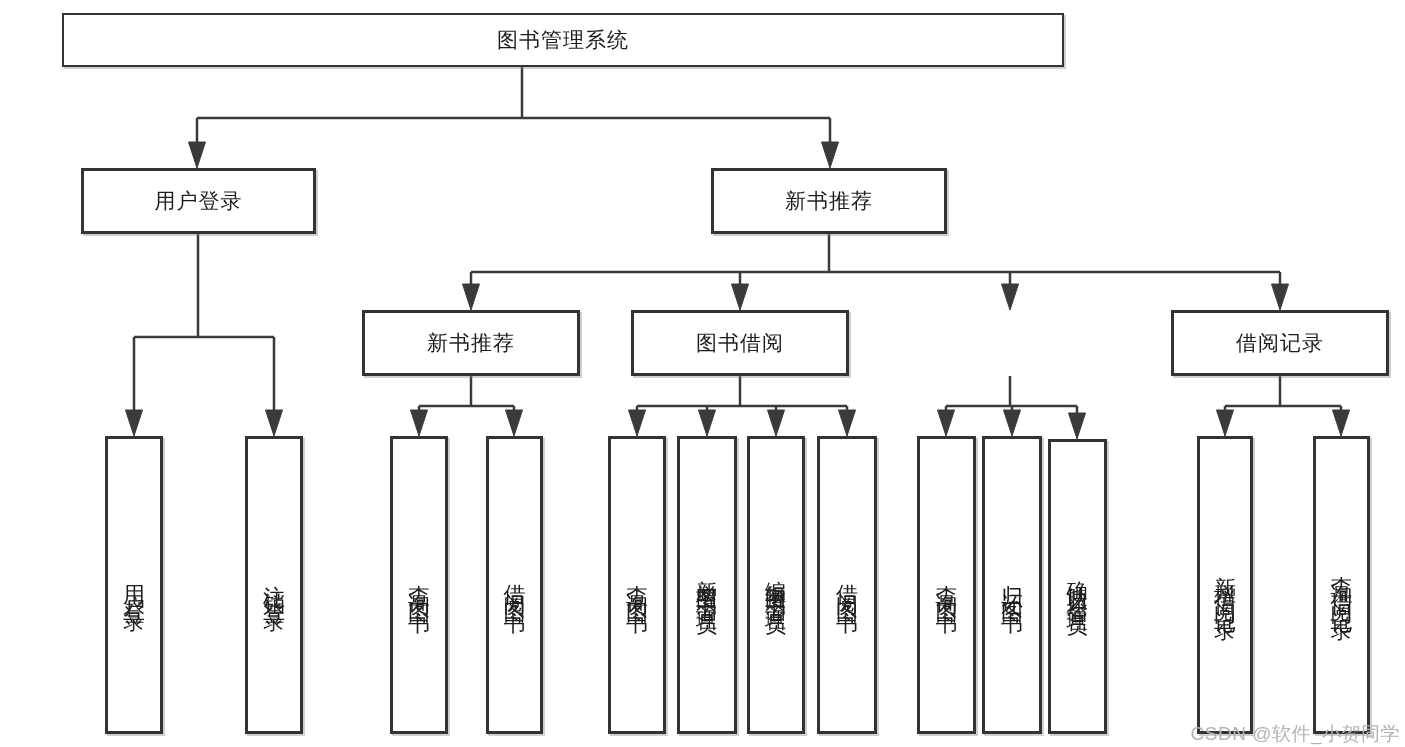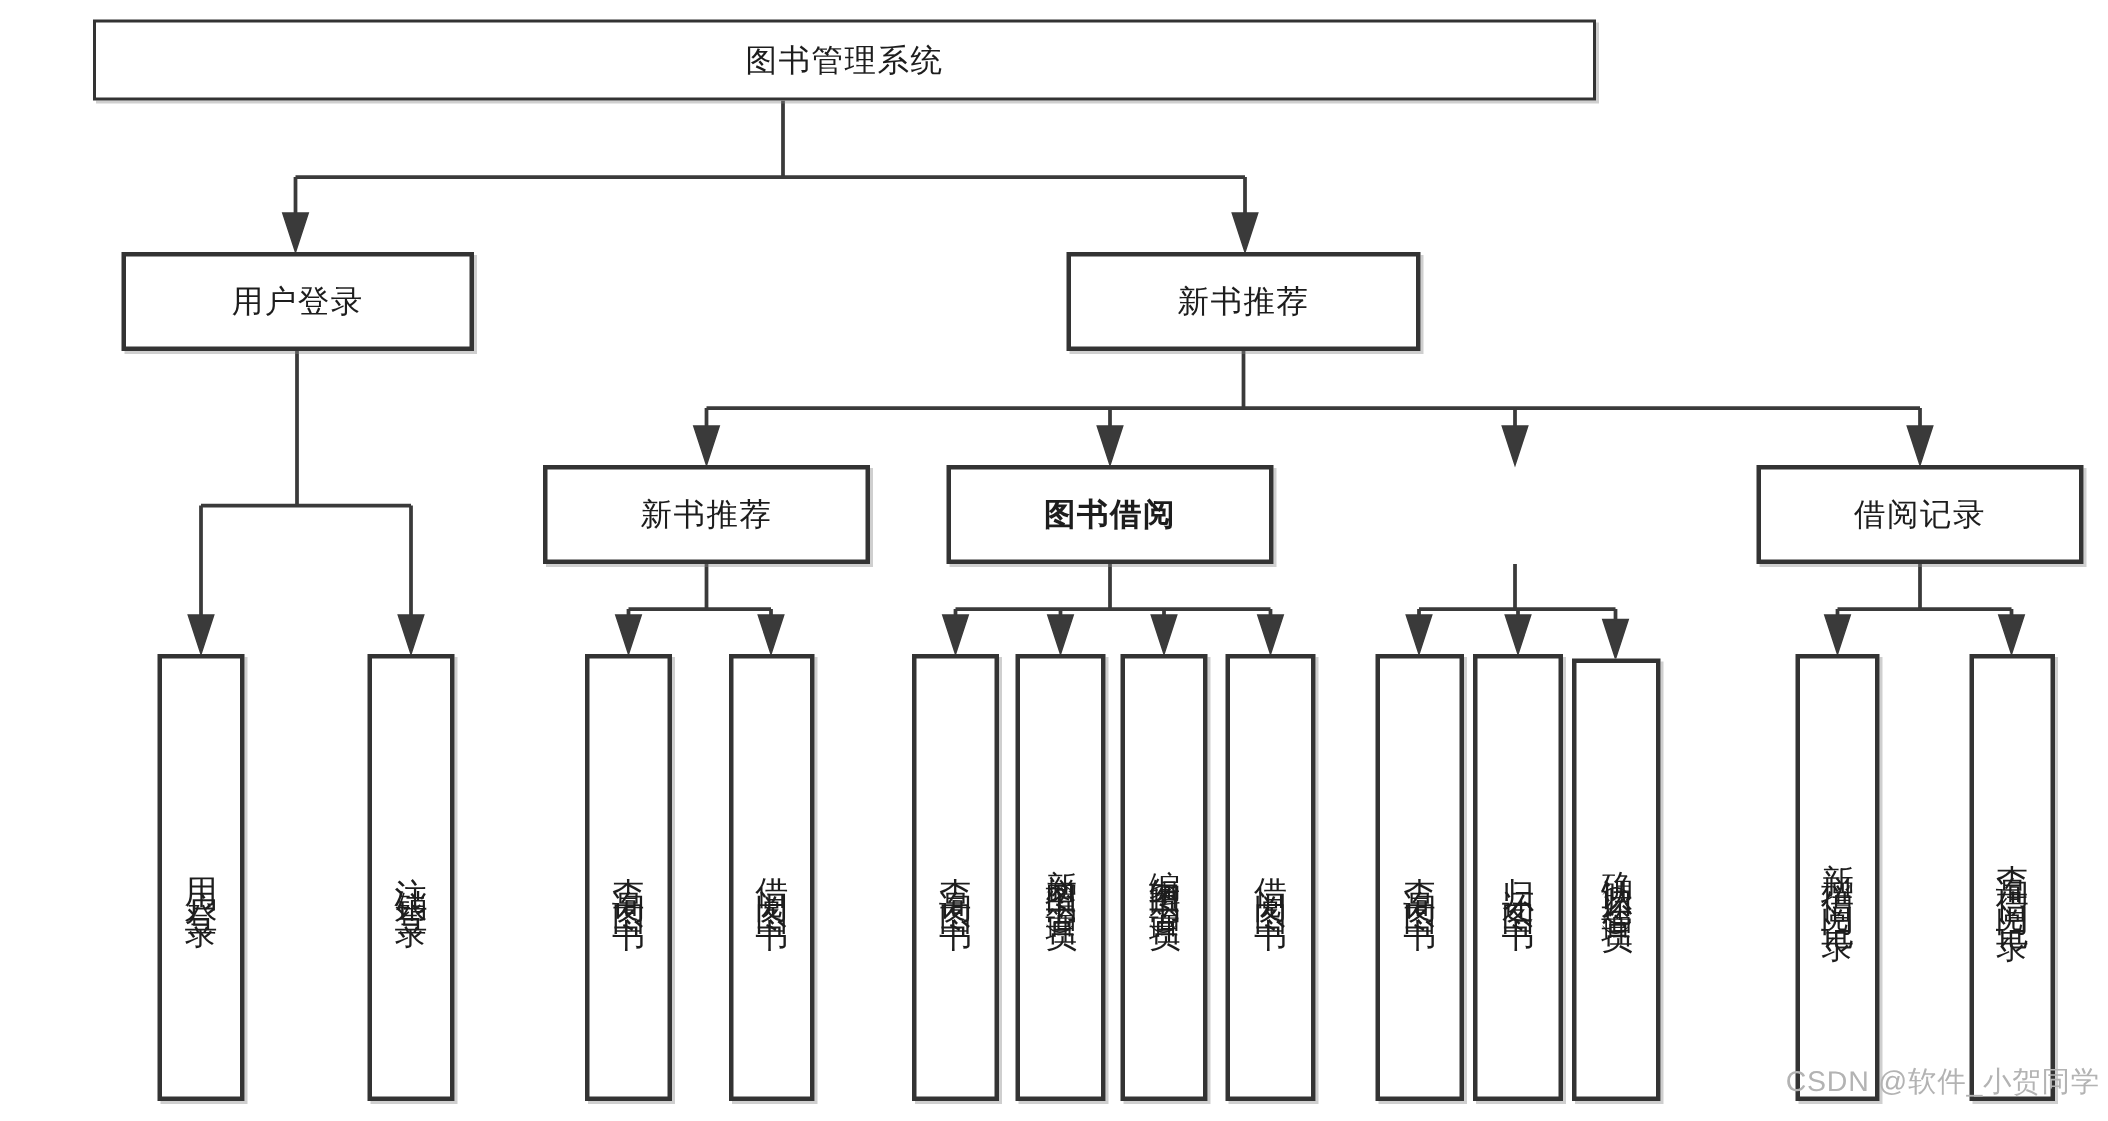--- a/index.html
+++ b/index.html
@@ -57,21 +57,21 @@
     letter-spacing: 9px;
     line-height: 1;
   }
   .node-v.long .label {
     font-size: 21px;
     letter-spacing: 5px;
   }
   .watermark {
     position: absolute;
     right: 5px;
-    bottom: 13px;
+    bottom: 0;
     font-size: 19px;
     letter-spacing: 0.5px;
     color: var(--watermark);
     white-space: nowrap;
     z-index: 5;
   }
 </style>
 <title>图书管理系统</title></head>
 <body>
 
@@ -160,21 +160,21 @@
   <div class="node node-h" style="left:81px; top:168px; width:235px; height:66px;">
     <span class="label">用户登录</span>
   </div>
   <div class="node node-h" style="left:711px; top:168px; width:236px; height:66px;">
     <span class="label">新书推荐</span>
   </div>
 
   <div class="node node-h" style="left:362px; top:310px; width:218px; height:66px;">
     <span class="label">新书推荐</span>
   </div>
-  <div class="node node-h" style="left:631px; top:310px; width:218px; height:66px;font-weight:bold;">
+  <div class="node node-h" style="left:631px; top:310px; width:218px; height:66px;">
     <span class="label">图书借阅</span>
   </div>
   <div class="node node-h" style="left:1171px; top:310px; width:218px; height:66px;">
     <span class="label">借阅记录</span>
   </div>
 
   <div class="node node-v" style="left:105px; top:436px; width:58px; height:298px;">
     <span class="label">用户登录</span>
   </div>
   <div class="node node-v" style="left:245px; top:436px; width:58px; height:298px;">

